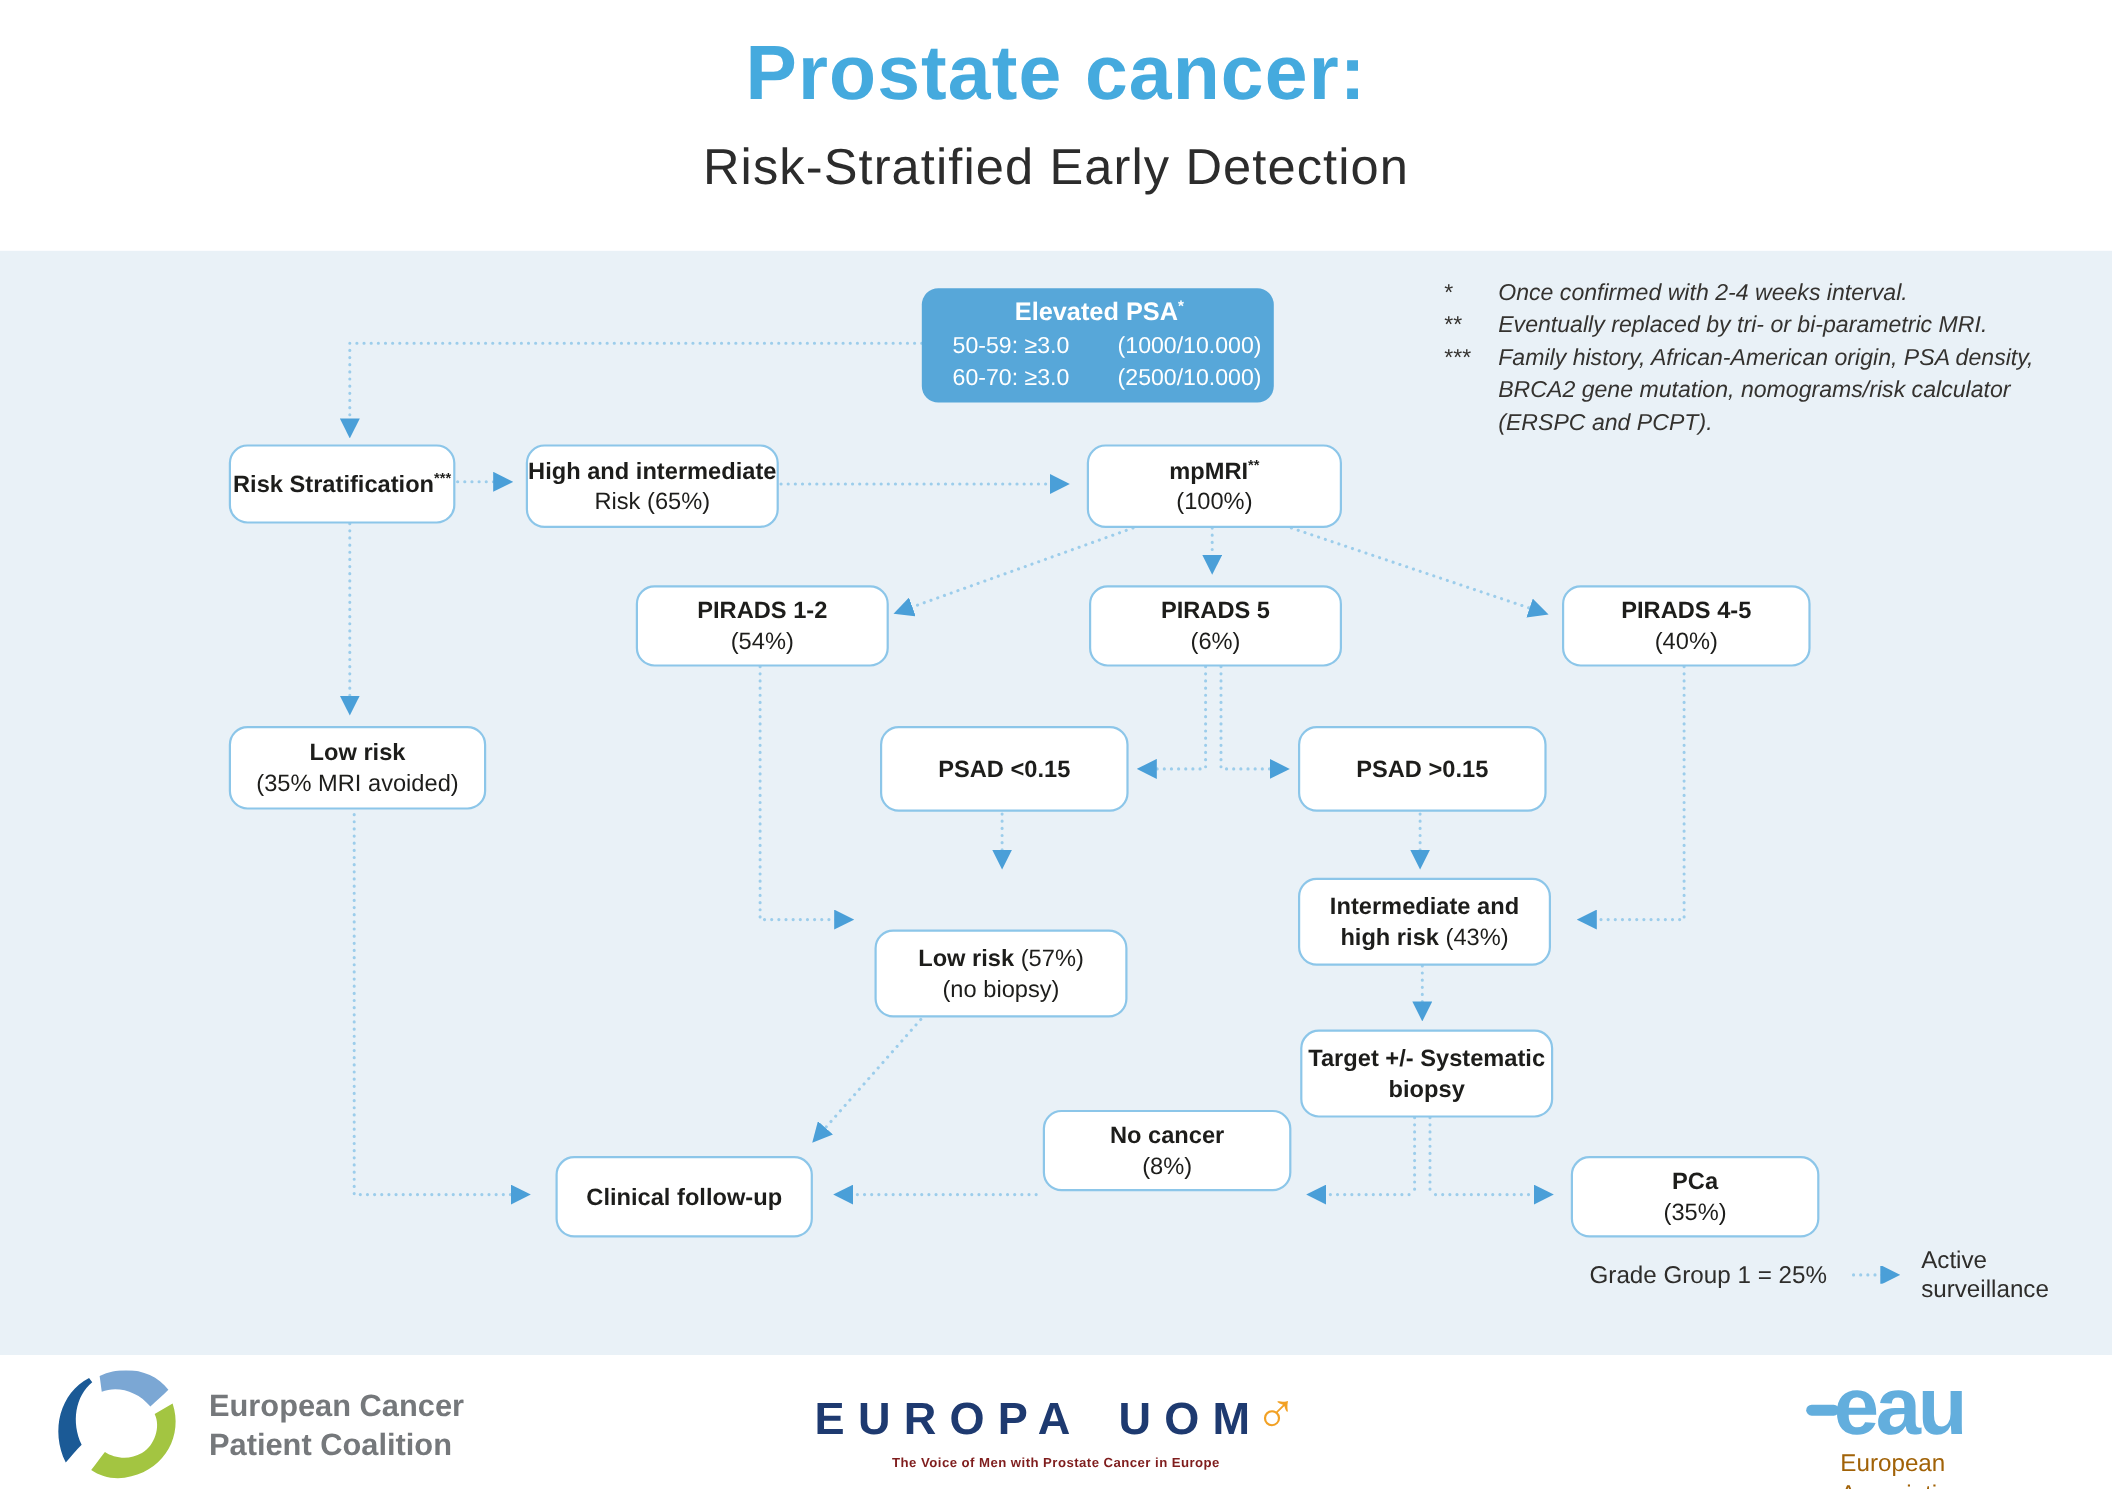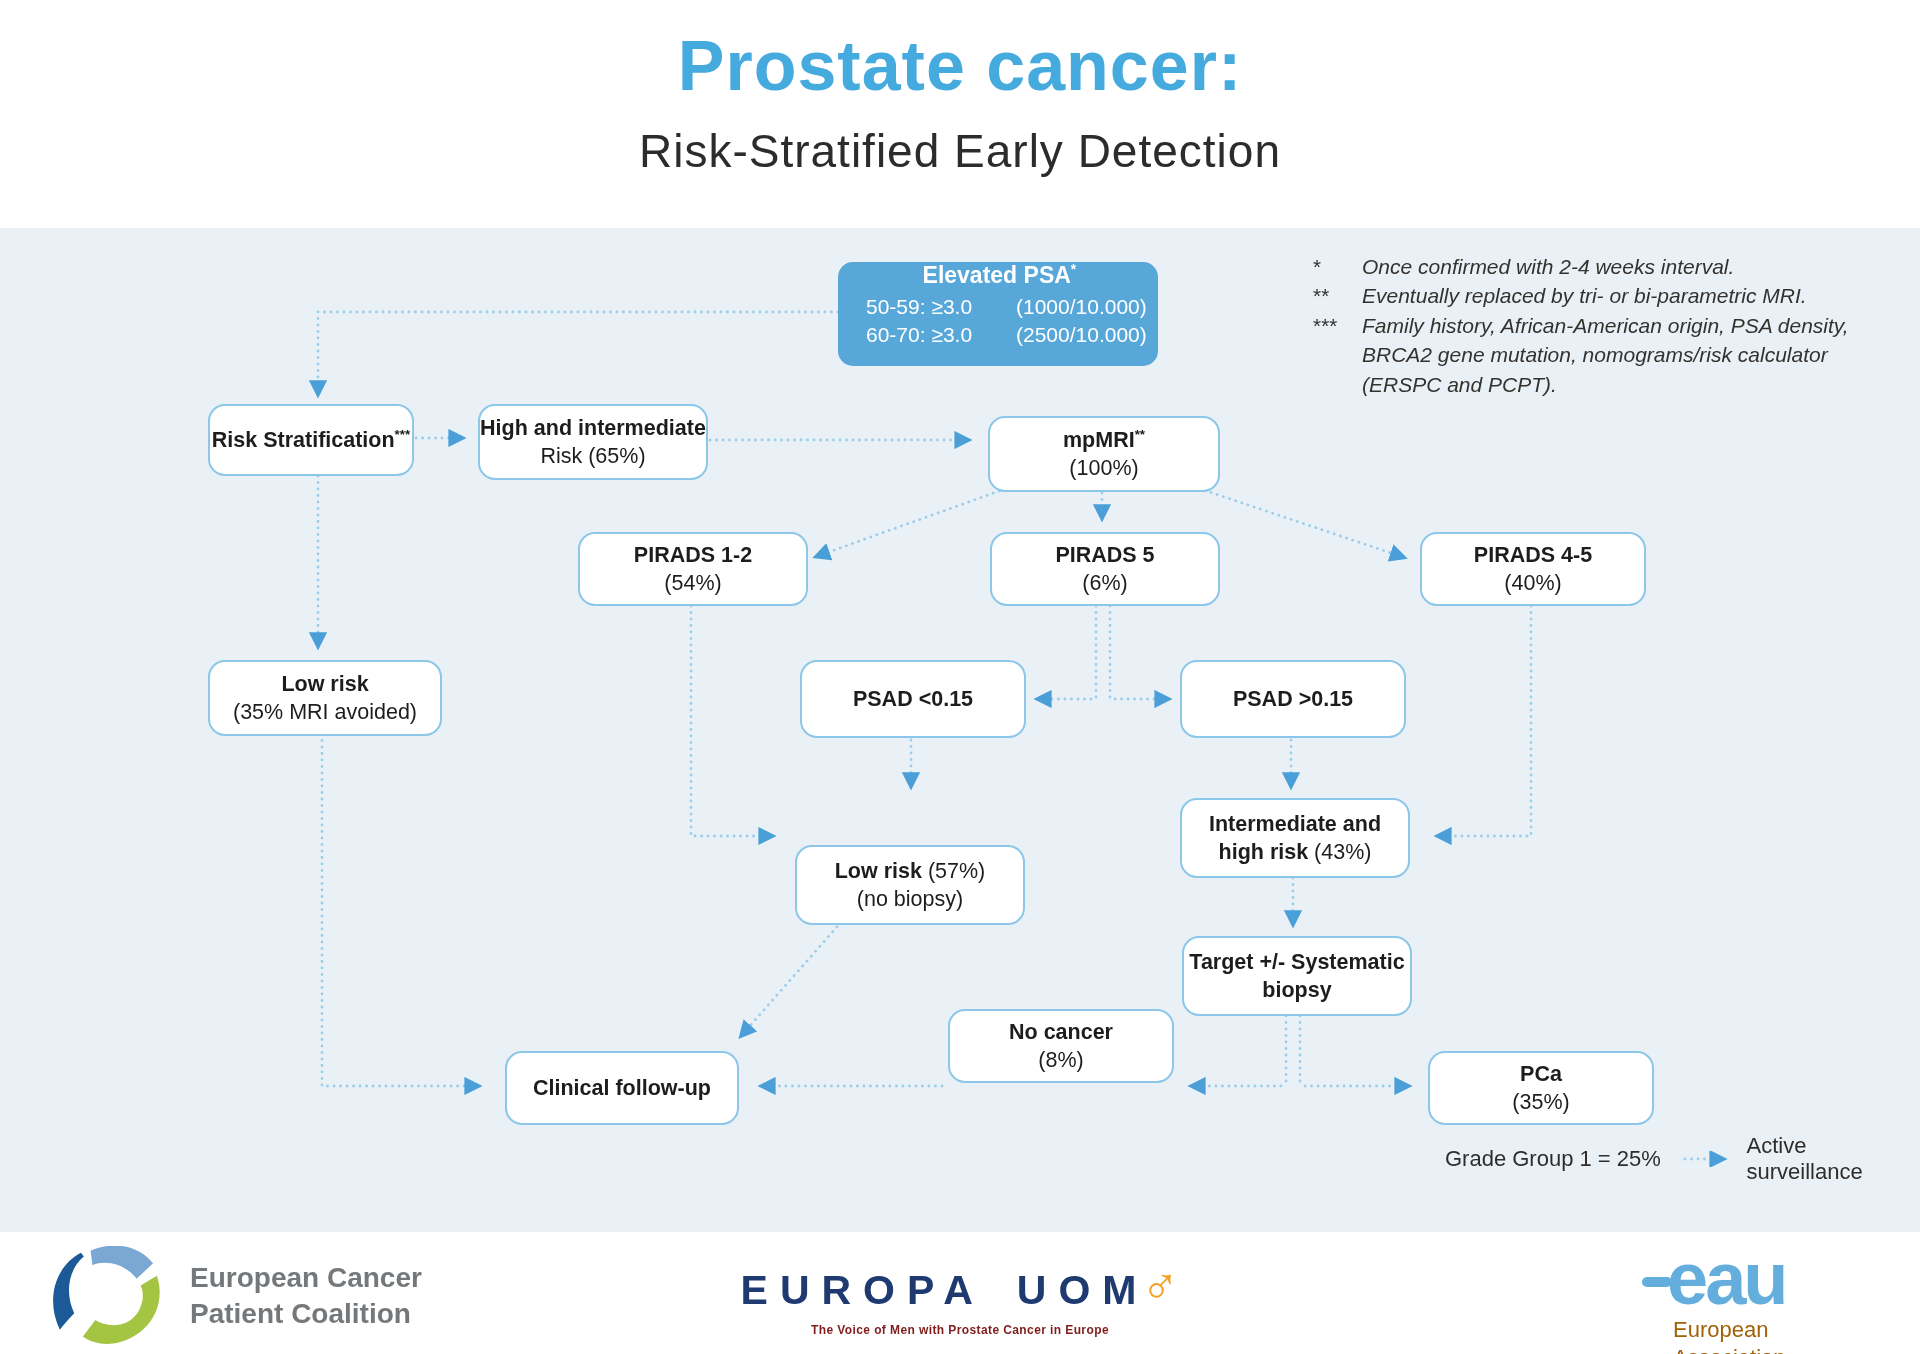--- a/index.html
+++ b/index.html
@@ -14,21 +14,21 @@
   
   svg.arrows{position:absolute;left:0;top:0;width:1920px;height:1354px;pointer-events:none;}
   .dot{stroke:#9ccdeb;stroke-width:2.8;stroke-dasharray:0.1 6.4;stroke-linecap:round;fill:none;}
   
   .node{position:absolute;background:#ffffff;border:2px solid #8cc6e9;border-radius:17px;
         display:flex;flex-direction:column;align-items:center;justify-content:center;
         font-size:21.5px;line-height:1.32;text-align:center;color:#1d1d1b;}
   .node b{font-weight:bold;}
   .node sup{font-size:0.62em;vertical-align:super;font-weight:bold;}
   .psa{position:absolute;background:#57a7d9;border-radius:15px;color:#ffffff;
-       display:flex;align-items:flex-start;padding:0 18px 0 14px;box-sizing:border-box;}
+       display:flex;align-items:center;padding:0 18px 0 14px;box-sizing:border-box;}
   .psa-body{flex:1;}
   .psa-title{font-weight:bold;font-size:23px;text-align:center;margin-bottom:4px;}
   .psa-title sup{font-size:0.6em;}
   .psa-row{display:flex;font-size:21px;line-height:1.35;padding-left:14px;}
   .psa-range{width:150px;text-align:left;}
   .psa-rate{text-align:left;}
   
   .footnotes{position:absolute;left:1312px;top:252px;width:600px;font-style:italic;
              font-size:21px;line-height:1.4;color:#34322f;}
   .fn{display:flex;}
@@ -136,21 +136,21 @@
 
 <div class="node" style="left:208px;top:404px;width:202px;height:68px">
   <div><b>Risk Stratification</b><sup>***</sup></div>
 </div>
 
 <div class="node" style="left:478px;top:404px;width:226px;height:72px">
   <div><b>High and intermediate</b></div>
   <div>Risk (65%)</div>
 </div>
 
-<div class="node" style="left:988px;top:416px;width:228px;height:72px">
+<div class="node" style="left:988px;top:404px;width:228px;height:72px">
   <div><b>mpMRI</b><sup>**</sup></div>
   <div>(100%)</div>
 </div>
 
 <div class="node" style="left:578px;top:532px;width:226px;height:70px">
   <div><b>PIRADS 1-2</b></div>
   <div>(54%)</div>
 </div>
 
 <div class="node" style="left:990px;top:532px;width:226px;height:70px">

